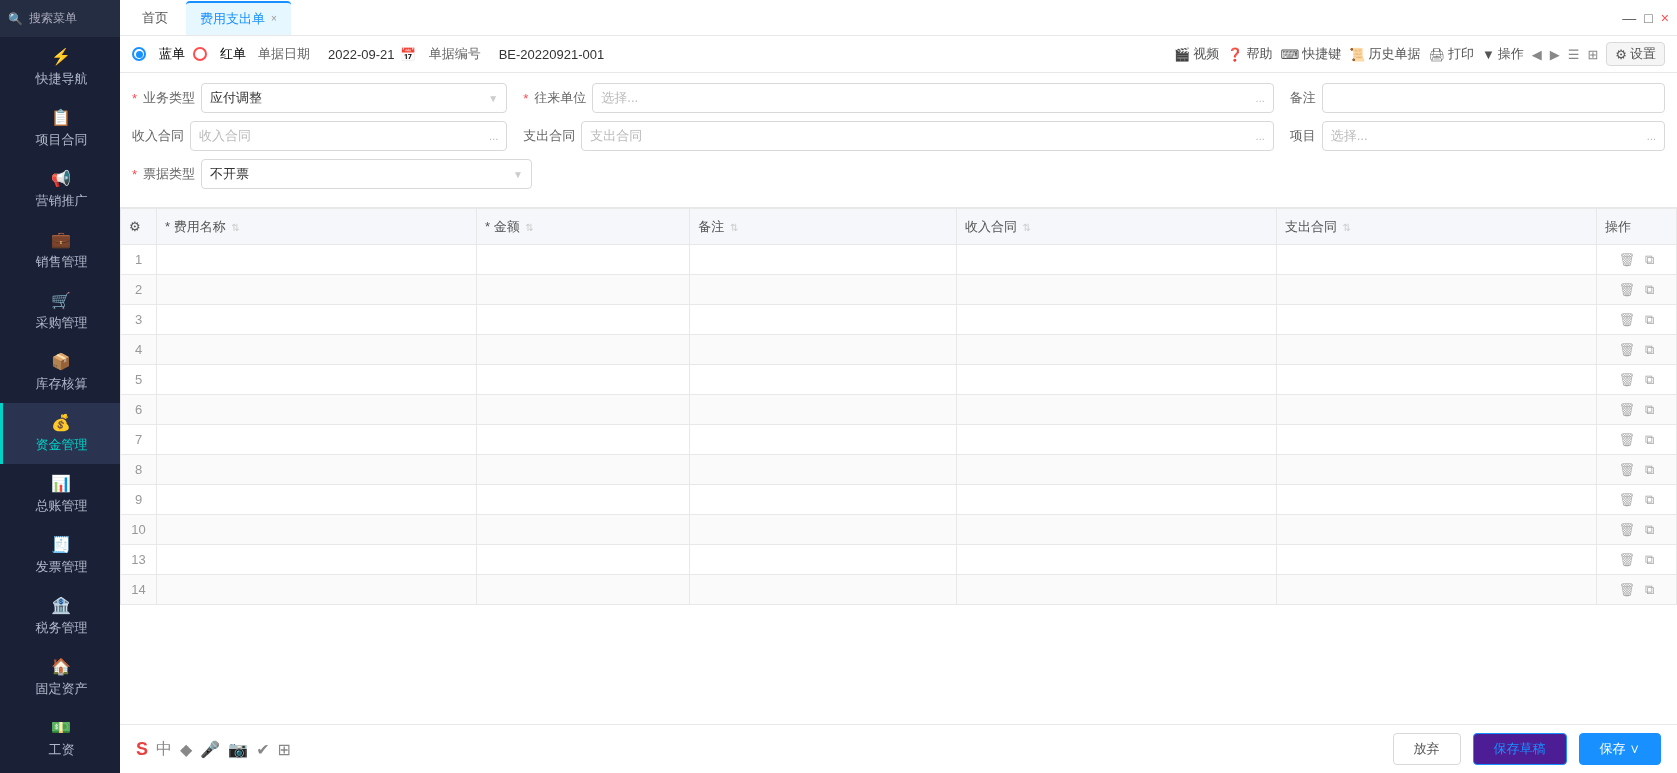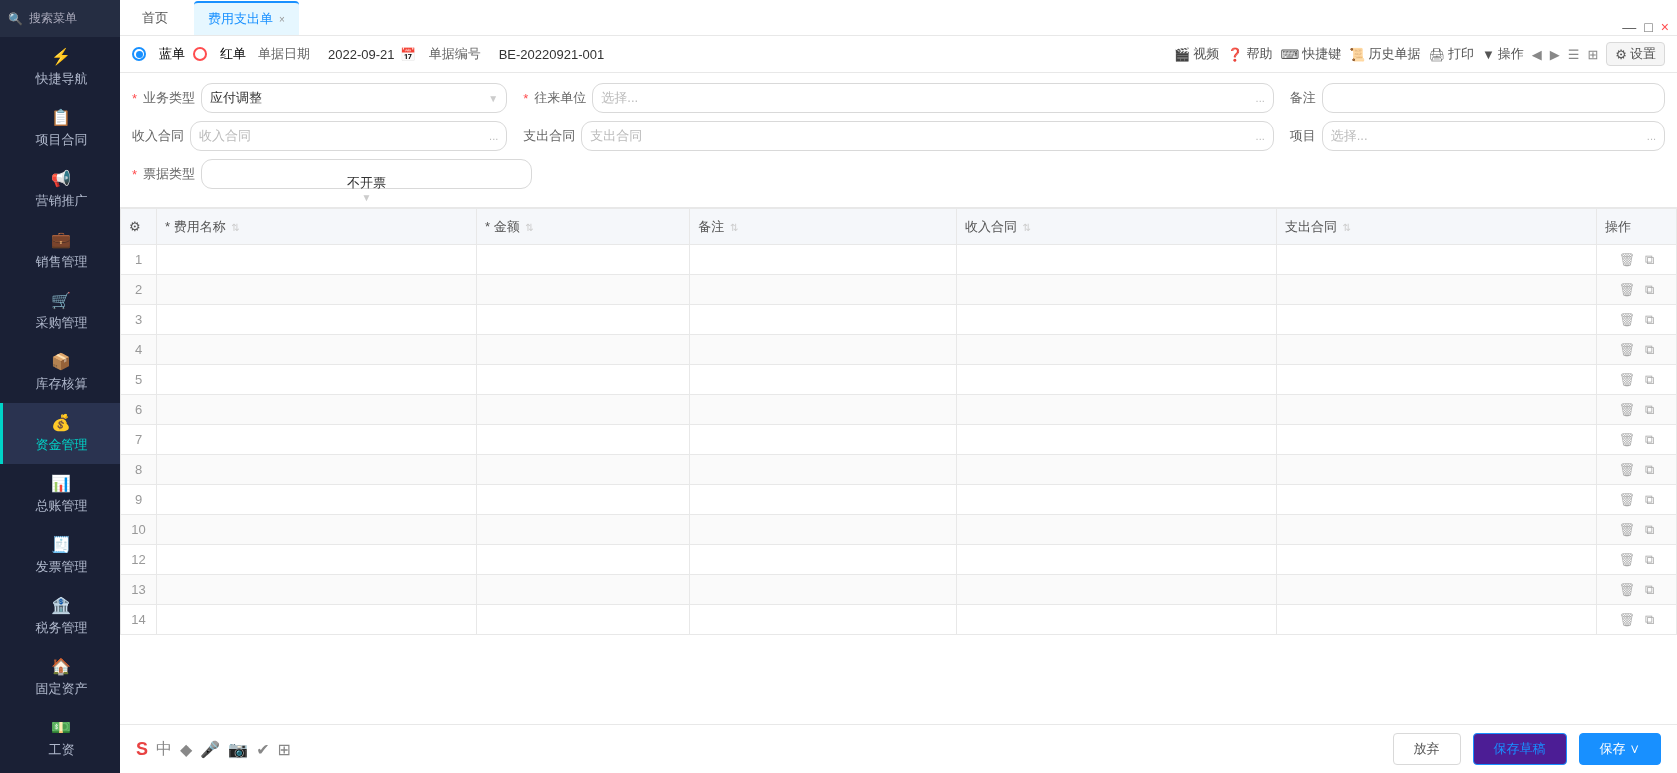--- a/index.html
+++ b/index.html
@@ -43,26 +43,26 @@
       flex: 1;
       display: flex;
       flex-direction: column;
       background: #f0f2f5;
       overflow: hidden;
     }
 
     
     .tab-bar {
       display: flex;
-      align-items: flex-end;
+      align-items: center;
       background: #fff;
       border-bottom: 1px solid #e8e8e8;
       padding: 0 8px;
       height: 36px;
-      gap: 12px;
+      gap: 4px;
     }
     .tab {
       display: flex;
       align-items: center;
       padding: 6px 14px;
       cursor: pointer;
       border-radius: 4px 4px 0 0;
       font-size: 13px;
       color: #555;
       gap: 6px;
@@ -130,21 +130,21 @@
       display: flex;
       align-items: center;
       gap: 6px;
       flex: 1;
     }
     .form-field .req { color: #ff4d4f; }
     .form-field label { color: #666; white-space: nowrap; font-size: 13px; }
     .form-input {
       flex: 1;
       border: 1px solid #d9d9d9;
-      border-radius: 11px;
+      border-radius: 4px;
       padding: 14px 8px;
       background: #fff;
       color: #333;
       cursor: pointer;
       display: flex;
       align-items: center;
       justify-content: space-between;
       min-width: 80px;
       height: 16px;
     }
@@ -395,21 +395,21 @@
           <span>选择...</span>
           <span class="form-note">...</span>
         </div>
       </div>
     </div>
 
     <div class="form-row">
       <div class="form-field" style="max-width:400px;">
         <span class="req">*</span>
         <label>票据类型</label>
-        <div class="form-input" style="min-width:160px;flex-direction:column;">
+        <div class="form-input" style="min-width:160px;">
           <span>不开票</span>
           <span class="arr">▼</span>
         </div>
       </div>
     </div>
   </div>
 
   <div class="table-container">
     <table class="data-table">
       <thead>
@@ -558,32 +558,20 @@
       <td></td>
       <td></td>
       <td></td>
       <td></td>
       <td class="op-cell">
         <span class="op-icon">🗑</span>
         <span class="op-icon">⧉</span>
       </td>
     </tr>
           <tr>
-      <td class="row-num">12</td>
-      <td></td>
-      <td></td>
-      <td></td>
-      <td></td>
-      <td></td>
-      <td class="op-cell">
-        <span class="op-icon">🗑</span>
-        <span class="op-icon">⧉</span>
-      </td>
-    </tr>
-          <tr>
       <td class="row-num">13</td>
       <td></td>
       <td></td>
       <td></td>
       <td></td>
       <td></td>
       <td class="op-cell">
         <span class="op-icon">🗑</span>
         <span class="op-icon">⧉</span>
       </td>

